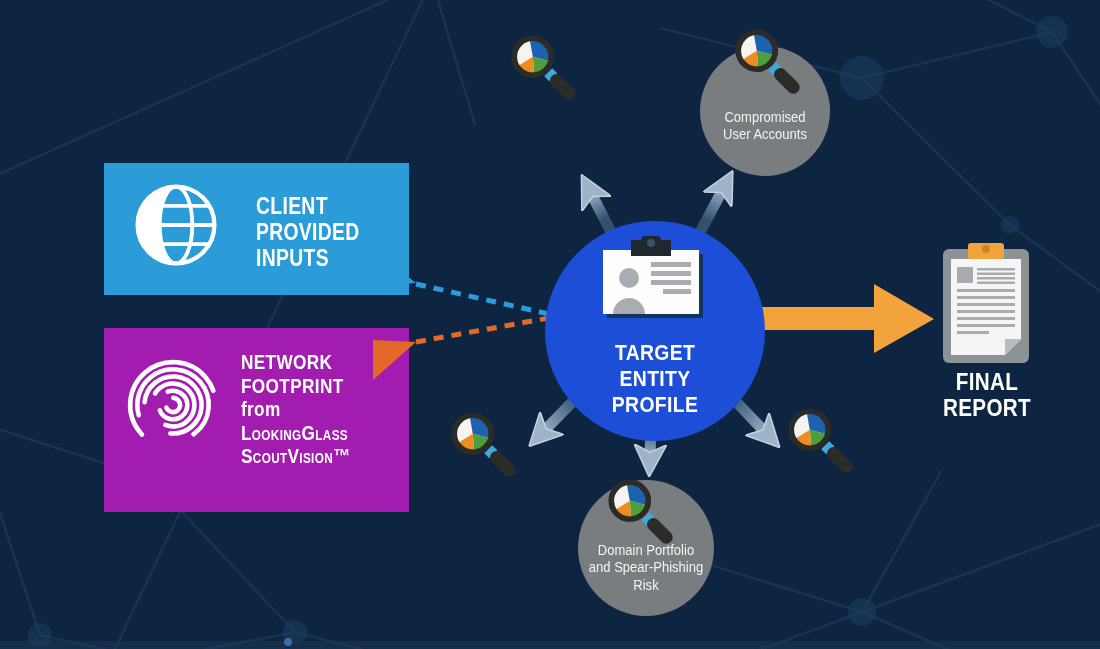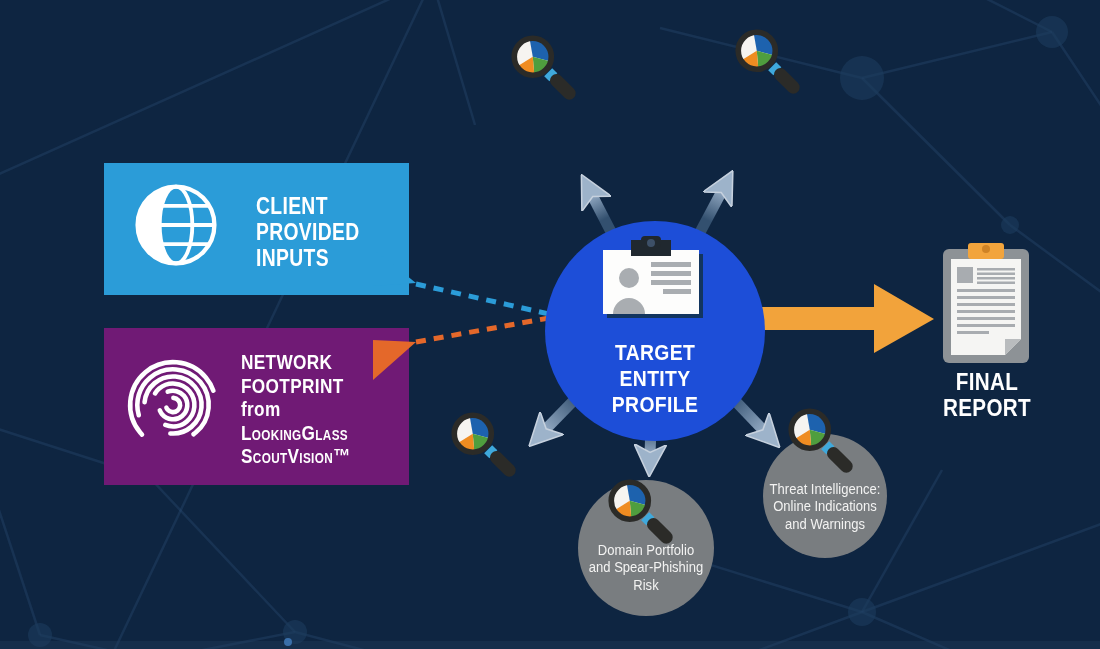--- a/index.html
+++ b/index.html
@@ -10,21 +10,21 @@
     -webkit-font-smoothing:antialiased;
   }
   svg{display:block;}
   .abs{position:absolute;}
   .bg-net{position:absolute;left:0;top:0;z-index:0;}
   .connectors{position:absolute;left:0;top:0;z-index:1;}
 
   
   .input-box{position:absolute;left:68px;width:305px;z-index:3;margin-left:36px;}
   .box-blue{top:163px;height:132px;background:#2b9cd8;}
-  .box-orange{top:328px;height:157px;background:#701a75;}
+  .box-orange{top:328px;height:184px;background:#a21caf;}
   .tail{position:absolute;width:0;height:0;border-style:solid;z-index:3;}
   .tail-blue{left:373px;top:249px;border-width:34px 0 3px 43px;border-color:transparent transparent transparent #2b9cd8;}
   .tail-orange{left:373px;top:340px;border-width:2px 0 38px 43px;border-color:transparent transparent transparent #e4682a;}
   .box-icon{position:absolute;}
   .box-lines{position:absolute;color:#fff;font-weight:700;transform:scaleX(.84);transform-origin:left top;letter-spacing:.4px;}
   .box-blue .box-lines{left:152px;top:30px;font-size:23px;line-height:26px;}
   .box-orange .box-lines{left:137px;top:22px;font-size:20.5px;line-height:23.5px;}
   .bline{display:block;white-space:nowrap;}
   .box-orange .bline:nth-child(4),.box-orange .bline:nth-child(5){font-variant:small-caps;}
 
@@ -200,32 +200,32 @@
       <rect x="48" y="44" width="40" height="5" fill="#a9adb1"></rect>
       <rect x="60" y="53" width="28" height="5" fill="#a9adb1"></rect>
     </svg>
     <div class="center-label">
       <span class="bline">TARGET</span>
       <span class="bline">ENTITY</span>
       <span class="bline">PROFILE</span>
     </div>
   </div>
 
+  <div class="sat s2">
+    <div class="sat-label">
+      <span class="sline">Compromised</span>
+      <span class="sline">User Accounts</span>
+      <span class="sline"></span>
+    </div>
+  </div>
   <div class="sat s4">
     <div class="sat-label">
       <span class="sline">Domain Portfolio</span>
       <span class="sline">and Spear-Phishing</span>
       <span class="sline">Risk</span>
-    </div>
-  </div>
-  <div class="sat s5">
-    <div class="sat-label">
-      <span class="sline">Threat Intelligence:</span>
-      <span class="sline">Online Indications</span>
-      <span class="sline">and Warnings</span>
     </div>
   </div>
 
   <svg class="mag" style="left:505px;top:29px" width="72" height="72" viewBox="0 0 70 70">
       <use href="#magnifier"></use>
     </svg>
   <svg class="mag" style="left:729px;top:23px" width="72" height="72" viewBox="0 0 70 70">
       <use href="#magnifier"></use>
     </svg>
   <svg class="mag" style="left:445px;top:406px" width="72" height="72" viewBox="0 0 70 70">

